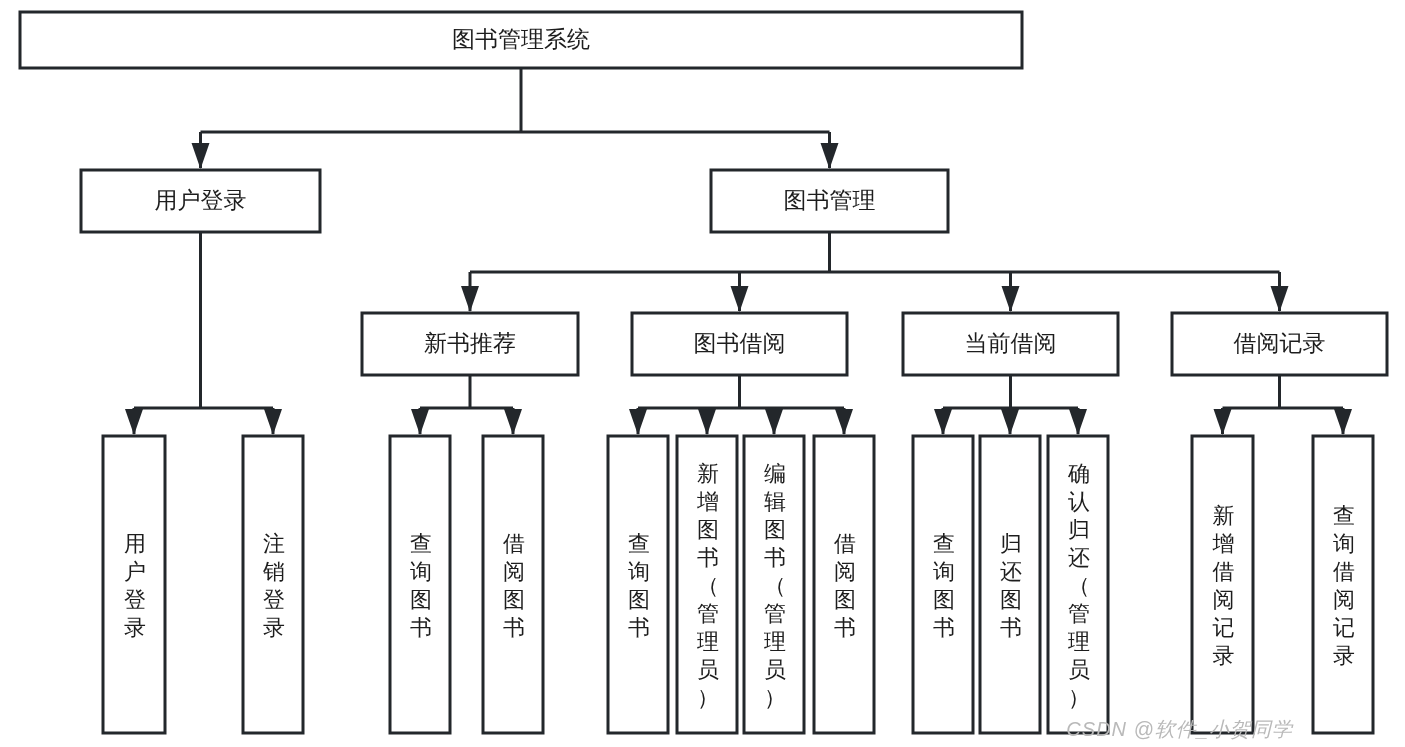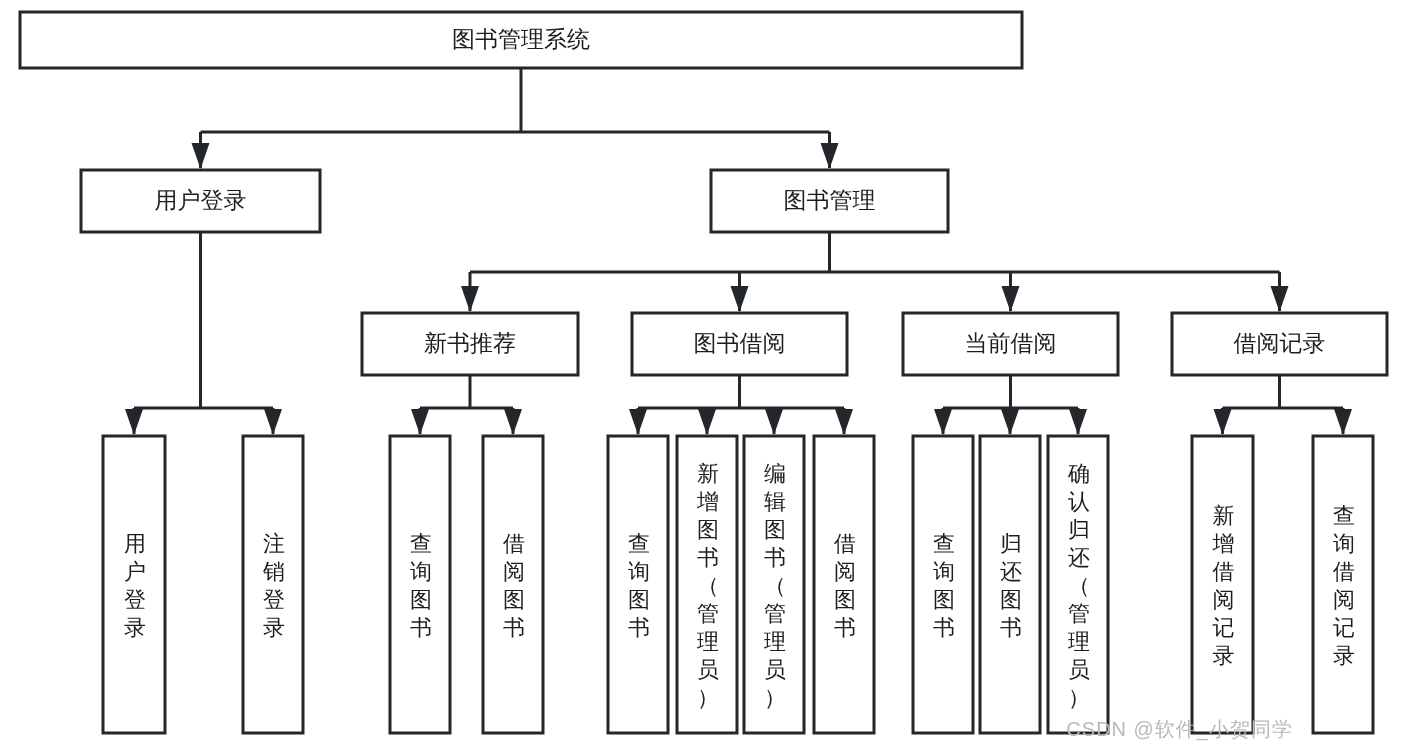--- a/index.html
+++ b/index.html
@@ -16,21 +16,21 @@
     font-family:"Liberation Sans","DejaVu Sans",sans-serif;
     fill:#1d1d1d;font-size:23px;text-anchor:middle;dominant-baseline:middle;
   }
   .leaf-label{
     font-family:"Liberation Sans","DejaVu Sans",sans-serif;
     fill:#1d1d1d;font-size:22px;
   }
   .watermark{
     position:absolute;right:8px;bottom:4px;
     font-family:"Liberation Sans","DejaVu Sans",sans-serif;
-    font-size:20px;color:#b9b9b9;white-space:nowrap;letter-spacing:1px;
+    font-size:20px;color:#b9b9b9;white-space:nowrap;letter-spacing:1px;font-style:italic;
   }
 </style>
 </head>
 <body>
 
 <div id="diagram-root">
   <svg class="flow" viewBox="0 0 1405 747">
     <g id="connector-layer">
         <line x1="521" y1="68" x2="521" y2="132" class="conn"></line>
         <line x1="200.5" y1="132" x2="829.5" y2="132" class="conn"></line>

